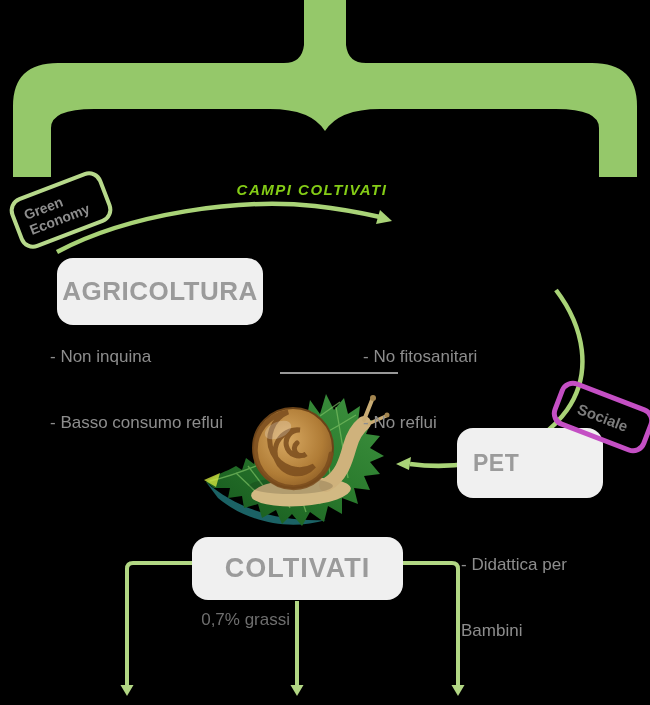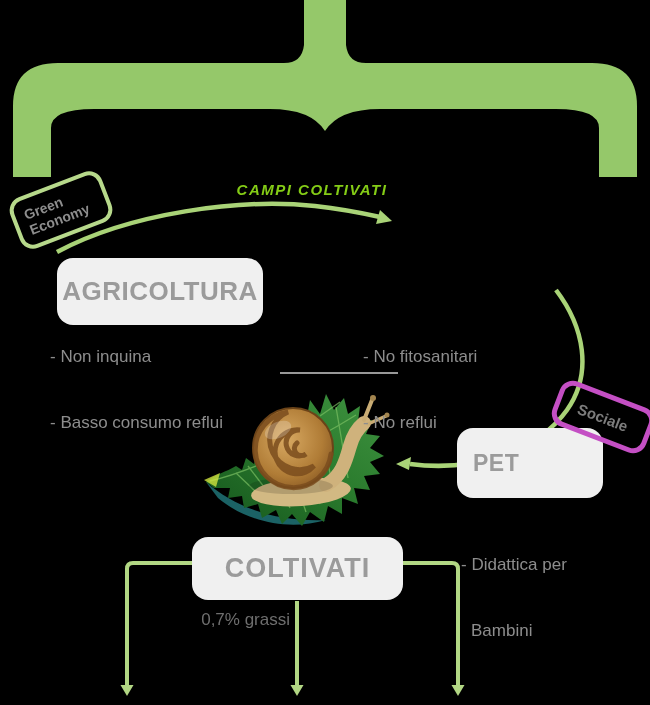--- a/index.html
+++ b/index.html
@@ -25,21 +25,21 @@
     display:flex;flex-direction:column;justify-content:center;box-sizing:border-box;
   }
   #badge-green-economy{left:12px;top:183px;width:98px;height:54px;border:4px solid #b7d98b;
     transform:rotate(-21deg);font-size:14px;line-height:1.15;padding-left:9px;}
   #badge-sociale{left:553px;top:393px;width:100px;height:48px;border:5px solid #c44fc4;
     transform:rotate(21deg);font-size:15px;align-items:center;color:#7c7c7c;}
   .bullets{position:absolute;z-index:3;color:#8d8d8d;font-size:17px;line-height:1.3;white-space:pre;}
   #list-agricoltura{left:50px;top:302px;}
   #list-allevamento{left:363px;top:302px;}
   #list-pet{left:461px;top:510px;}
-  #list-pet .wrap2{display:block;padding-left:10px;}
+  #list-pet .wrap2{display:block;}
   #label-campi{position:absolute;z-index:3;left:187px;top:181px;width:250px;text-align:center;
     font-size:15px;font-weight:bold;letter-spacing:1.5px;color:#84cc16;font-style:italic;}
   .stat{position:absolute;z-index:3;top:610px;width:140px;text-align:right;
     font-size:17px;color:#6e6e6e;}
   #stat-grassi{left:150px;}
   #stat-proteine{left:312px;}
   .bline{display:block;}
 </style>
 </head>
 <body>

